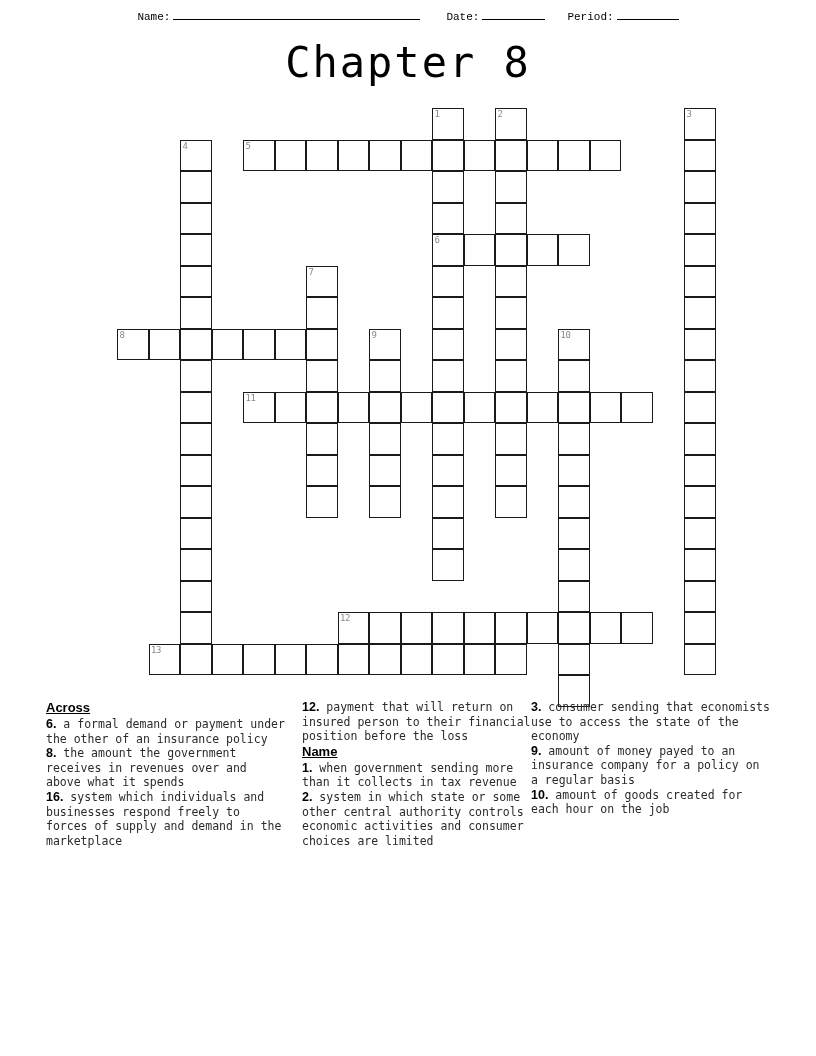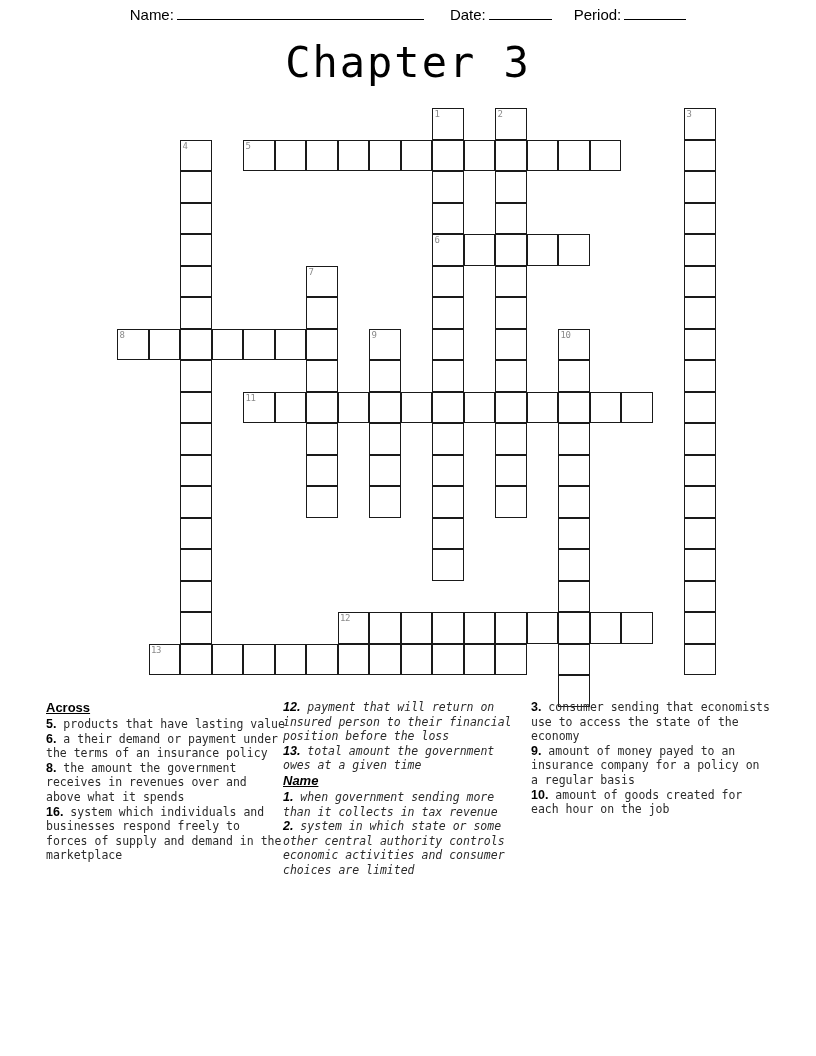--- a/index.html
+++ b/index.html
@@ -25,21 +25,21 @@
     width: 816px;
     height: 28px;
     display: flex;
     align-items: center;
     justify-content: center;
     gap: 0;
     font-size: 15px;
     white-space: nowrap;
   }
   .hdr-field { display: inline-flex; align-items: baseline; }
-  .hdr-label { font-family: Liberation Sans, sans-serif; font-size: 15px; }
+  .hdr-label { font-family: Liberation Mono, monospace; font-size: 11px; }
   .hdr-rule {
     display: inline-block;
     border-bottom: 1px solid #000;
     height: 14px;
     margin-left: 3px;
   }
   .rule-name   { width: 247px; }
   .rule-date   { width: 63px;  }
   .rule-period { width: 62px;  }
   .hdr-gap-1 { width: 26px; display:inline-block; }
@@ -95,21 +95,21 @@
   }
   .clue-col {
     position: absolute;
     top: 0;
     font-family: "DejaVu Sans Mono", monospace;
     font-size: 11.5px;
     line-height: 14.6px;
     color: #1a1a1a;
   }
   .col-a { left: 46px;  width: 240px; }
-  .col-b { left: 283px; width: 240px; font-style: italic; }
+  .col-b { left: 302px; width: 240px; }
   .col-c { left: 531px; width: 242px; }
 
   .clue-heading {
     font-family: "Liberation Sans", sans-serif;
     font-weight: bold;
     font-size: 13px;
     text-decoration: underline;
     color: #000;
     line-height: 16px;
     margin-bottom: 1px;
@@ -146,21 +146,21 @@
     <span class="hdr-label">Date:</span>
     <span class="hdr-rule rule-date"></span>
   </span>
   <span class="hdr-gap-2"></span>
   <span class="hdr-field">
     <span class="hdr-label">Period:</span>
     <span class="hdr-rule rule-period"></span>
   </span>
 </div>
 
-<div class="puzzle-title">Chapter 3</div>
+<div class="puzzle-title">Chapter 8</div>
 
 <div id="grid-layer">
     <div class="cw-cell" style="left: 432px; top: 108px;">
       <span class="cw-num">1</span>
     </div>
     <div class="cw-cell" style="left: 432px; top: 139.5px;"></div>
     <div class="cw-cell" style="left: 432px; top: 171px;"></div>
     <div class="cw-cell" style="left: 432px; top: 202.5px;"></div>
     <div class="cw-cell" style="left: 432px; top: 234px;">
       <span class="cw-num">6</span>
@@ -315,28 +315,26 @@
     <div class="cw-cell" style="left: 369px; top: 643.5px;"></div>
     <div class="cw-cell" style="left: 400.5px; top: 643.5px;"></div>
     <div class="cw-cell" style="left: 432px; top: 643.5px;"></div>
     <div class="cw-cell" style="left: 463.5px; top: 643.5px;"></div>
     <div class="cw-cell" style="left: 495px; top: 643.5px;"></div>
   </div>
 
 <div id="clues">
   <div class="clue-col col-a">
       <div class="clue-heading">Across</div>
-      <div class="clue"><span class="clue-num">5.</span><span class="clue-text"> products that have lasting value</span></div>
-      <div class="clue"><span class="clue-num">6.</span><span class="clue-text"> a their demand or payment under the terms of an insurance policy</span></div>
+      <div class="clue"><span class="clue-num">6.</span><span class="clue-text"> a formal demand or payment under the other of an insurance policy</span></div>
       <div class="clue"><span class="clue-num">8.</span><span class="clue-text"> the amount the government receives in revenues over and above what it spends</span></div>
       <div class="clue"><span class="clue-num">16.</span><span class="clue-text"> system which individuals and businesses respond freely to forces of supply and demand in the marketplace</span></div>
     </div>
   <div class="clue-col col-b">
       <div class="clue"><span class="clue-num">12.</span><span class="clue-text"> payment that will return on insured person to their financial position before the loss</span></div>
-      <div class="clue"><span class="clue-num">13.</span><span class="clue-text"> total amount the government owes at a given time</span></div>
       <div class="clue-heading">Name</div>
       <div class="clue"><span class="clue-num">1.</span><span class="clue-text"> when government sending more than it collects in tax revenue</span></div>
       <div class="clue"><span class="clue-num">2.</span><span class="clue-text"> system in which state or some other central authority controls economic activities and consumer choices are limited</span></div>
     </div>
   <div class="clue-col col-c">
       <div class="clue"><span class="clue-num">3.</span><span class="clue-text"> consumer sending that economists use to access the state of the economy</span></div>
       <div class="clue"><span class="clue-num">9.</span><span class="clue-text"> amount of money payed to an insurance company for a policy on a regular basis</span></div>
       <div class="clue"><span class="clue-num">10.</span><span class="clue-text"> amount of goods created for each hour on the job</span></div>
     </div>
 </div>

